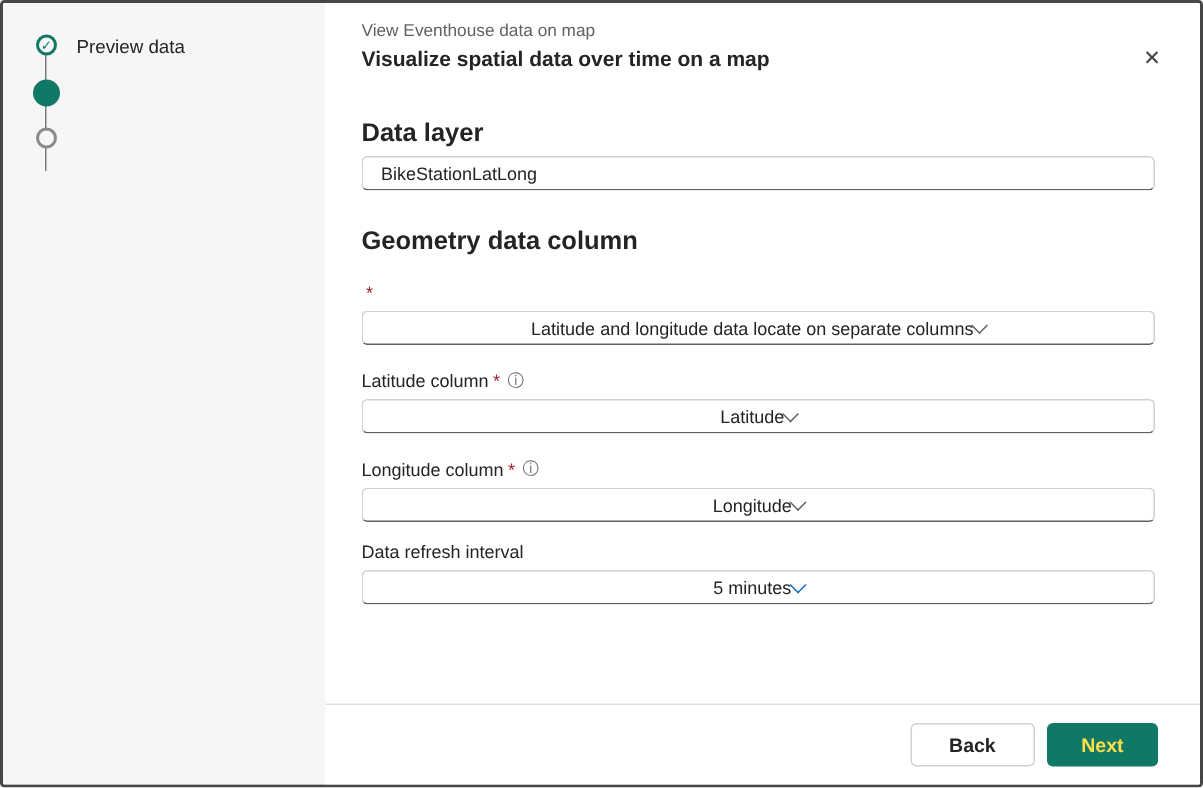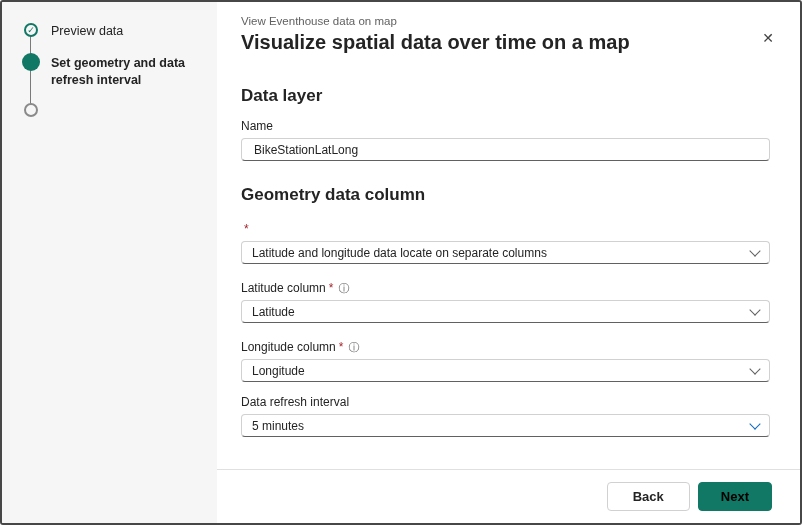--- a/index.html
+++ b/index.html
@@ -28,21 +28,21 @@
   }
   .circle-active { width:18px; height:18px; border-radius:50%; background:var(--accent); }
   .circle-pending { width:14px; height:14px; margin-top:1px; border:2px solid #8a8a8a; border-radius:50%; background:var(--sidebar-bg); }
   .step-label { font-size:12.5px; line-height:1.35; padding-top:1px; }
   .step.active .step-label { font-weight:700; padding-top:2px; }
 
   
   .main { flex:1; position:relative; background:#fff; }
   .header { padding:13px 36px 0 24px; }
   .eyebrow { font-size:11.5px; color:#616161; }
-  .title { font-size:20px; font-weight:700; margin-top:4px; color:#242424; }
+  .title { font-size:14px; font-weight:700; margin-top:4px; color:#242424; }
   .close-btn {
     position:absolute; top:24px; right:20px; width:24px; height:24px;
     background:none; border:none; font-size:14px; color:#424242; cursor:pointer;
     display:flex; align-items:center; justify-content:center; border-radius:4px;
   }
 
   .content { padding:0 30px 0 24px; }
   .section-h { font-size:17px; font-weight:700; margin-top:24px; }
   .section-h.first { margin-top:32px; }
   .field-label { font-size:12px; margin-top:17px; display:flex; align-items:center; }
@@ -52,40 +52,40 @@
 
   .textbox, .dropdown {
     margin-top:5px; height:23px; border:1px solid #d1d1d1; border-bottom-color:#616161;
     border-radius:4px; display:flex; align-items:center; padding:0 10px;
     font-size:12px; background:#fff;
   }
   .textbox input {
     border:none; outline:none; width:100%; font-size:12px;
     font-family:"Liberation Sans","DejaVu Sans",sans-serif; color:#242424; background:transparent;
   }
-  .dropdown { justify-content:space-between; cursor:pointer; }
+  .dropdown { justify-content:center; cursor:pointer; }
   .dd-value { color:#242424; }
   .chev {
     width:8px; height:8px; border-right:1.5px solid #616161; border-bottom:1.5px solid #616161;
     transform:rotate(45deg); margin-bottom:4px; flex-shrink:0;
   }
   .chev.blue { border-color:#0f6cbd; }
 
   
   .footer {
     position:absolute; left:0; right:0; bottom:0; height:54px;
     border-top:1px solid #e0e0e0; display:flex; align-items:center;
     justify-content:flex-end; gap:8px; padding:0 28px; background:#fff;
   }
   .btn {
     height:29px; border-radius:4px; font-size:13px; cursor:pointer;
     font-family:"Liberation Sans","DejaVu Sans",sans-serif;
   }
   .btn-back { background:#fff; border:1px solid #d1d1d1; padding:0 25px; color:#242424; font-weight:600; }
-  .btn-next { background:var(--accent); border:1px solid var(--accent); padding:0 22px; color:#000000; font-weight:600;text-align:right; }
+  .btn-next { background:var(--accent); border:1px solid var(--accent); padding:0 22px; color:#fde047; font-weight:600;text-align:right; }
 </style>
 </head>
 <body>
 
 <div class="window">
 
   <div class="sidebar">
     <div class="stepper">
       <div class="stepper-line"></div>
 
@@ -93,21 +93,20 @@
         <div class="step-icon-col">
           <div class="circle-done">✓</div>
         </div>
         <div class="step-label">Preview data</div>
       </div>
 
       <div class="step active">
         <div class="step-icon-col">
           <div class="circle-active"></div>
         </div>
-        <div class="step-label">Set geometry and data refresh interval</div>
       </div>
 
       <div class="step pending">
         <div class="step-icon-col">
           <div class="circle-pending"></div>
         </div>
       </div>
     </div>
   </div>
 
@@ -116,23 +115,20 @@
     <div class="header">
       <div class="eyebrow">View Eventhouse data on map</div>
       <div class="title">Visualize spatial data over time on a map</div>
     </div>
     <button class="close-btn">✕</button>
 
     <div class="content">
 
       <div class="section-h first">Data layer</div>
 
-      <div class="field-label tight">
-        <span>Name</span>
-      </div>
       <div class="textbox">
         <input type="text" value="BikeStationLatLong" style="">
       </div>
 
       <div class="section-h">Geometry data column</div>
 
       <div class="field-label">
         <span class="req">*</span>
       </div>
       <div class="dropdown">

